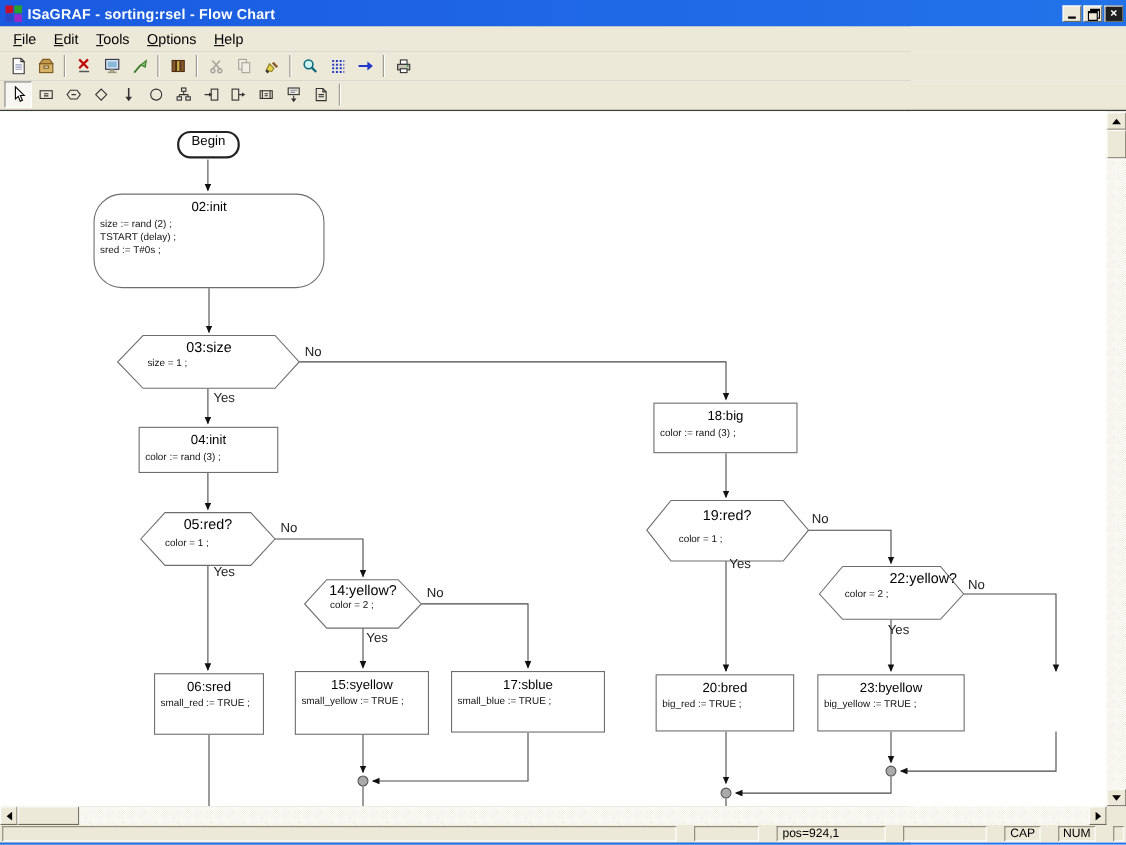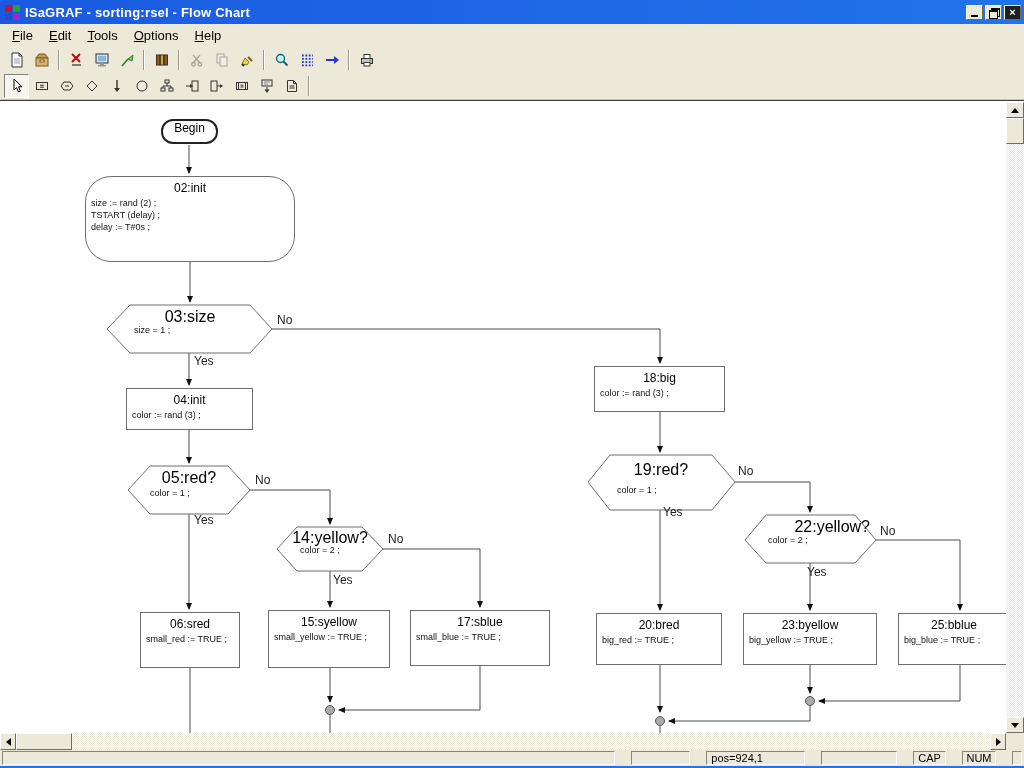--- a/index.html
+++ b/index.html
@@ -43,21 +43,21 @@
   
   #chart-divider { position:absolute; left:0; top:100px; width:1024px; height:1px; background:#3c3c3c; }
   #canvas { position:absolute; left:0; top:101px; width:1006px; height:632px; background:#fff; overflow:hidden; }
   #edge-layer { position:absolute; left:0; top:0; }
 
   .fc-box { position:absolute; background:#fff; border:1px solid #6e6e6e; }
   .fc-title { text-align:center; font-size:12px; color:#000; padding-top:4px; white-space:nowrap; }
   .fc-code { font-size:9px; color:#111; padding:2px 0 0 5px; line-height:12px; white-space:nowrap; }
   .fc-begin { position:absolute; border:2px solid #222; border-radius:12px; background:#fff;
     display:flex; justify-content:center; font-size:12px; }
-  .hex-title { position:absolute; font-size:16px; color:#000; text-align:center; white-space:nowrap; }
+  .hex-title { position:absolute; font-size:13px; color:#000; text-align:center; white-space:nowrap; }
   .hex-code { position:absolute; font-size:9px; color:#111; white-space:nowrap; }
   .edge-label { position:absolute; font-size:12px; color:#222; white-space:nowrap; }
 
   
   .sb-btn { position:absolute; background:#ece9d8; border:1px solid; border-color:#fff #6d6a5e #6d6a5e #fff;
     display:flex; align-items:center; justify-content:center; }
   .sb-track { position:absolute; background:#fff;
     background-image:linear-gradient(45deg,#ece9d8 25%,transparent 25%,transparent 75%,#ece9d8 75%),
                      linear-gradient(45deg,#ece9d8 25%,transparent 25%,transparent 75%,#ece9d8 75%);
     background-size:2px 2px; background-position:0 0,1px 1px; }
@@ -334,21 +334,21 @@
     </svg>
 
     <div class="fc-begin" style="left:161px; top:18px; width:57px; height:25px;">
       <span>Begin</span>
     </div>
 
     <div class="fc-box" style="left:85px; top:75px; width:210px; height:86px;border-radius:26px;">
       <div class="fc-title">02:init</div>
       <div class="fc-code">size := rand (2) ;</div>
       <div class="fc-code" style="padding-top:0">TSTART (delay) ;</div>
-      <div class="fc-code" style="padding-top:0">delay := T#0s ;</div>
+      <div class="fc-code" style="padding-top:0">sred := T#0s ;</div>
     </div>
 
     <div class="fc-box" style="left:126px; top:287px; width:127px; height:42px;">
       <div class="fc-title">04:init</div>
       <div class="fc-code">color := rand (3) ;</div>
     </div>
 
     <div class="fc-box" style="left:140px; top:511px; width:100px; height:56px;">
       <div class="fc-title">06:sred</div>
       <div class="fc-code">small_red := TRUE ;</div>
@@ -372,24 +372,20 @@
     <div class="fc-box" style="left:596px; top:512px; width:126px; height:52px;">
       <div class="fc-title">20:bred</div>
       <div class="fc-code">big_red := TRUE ;</div>
     </div>
 
     <div class="fc-box" style="left:743px; top:512px; width:134px; height:52px;">
       <div class="fc-title">23:byellow</div>
       <div class="fc-code">big_yellow := TRUE ;</div>
     </div>
 
-    <div class="fc-box" style="left:898px; top:512px; width:112px; height:52px;">
-      <div class="fc-title">25:bblue</div>
-      <div class="fc-code">big_blue := TRUE ;</div>
-    </div>
 
     <div class="hex-title" style="left:130px; top:207px; width:120px;">03:size</div>
     <div class="hex-code" style="left:134px; top:224px;">size = 1 ;</div>
 
     <div class="hex-title" style="left:129px; top:368px; width:120px;">05:red?</div>
     <div class="hex-code" style="left:150px; top:387px;">color = 1 ;</div>
 
     <div class="hex-title" style="left:270px; top:428px; width:120px;">14:yellow?</div>
     <div class="hex-code" style="left:300px; top:444px;">color = 2 ;</div>
 

